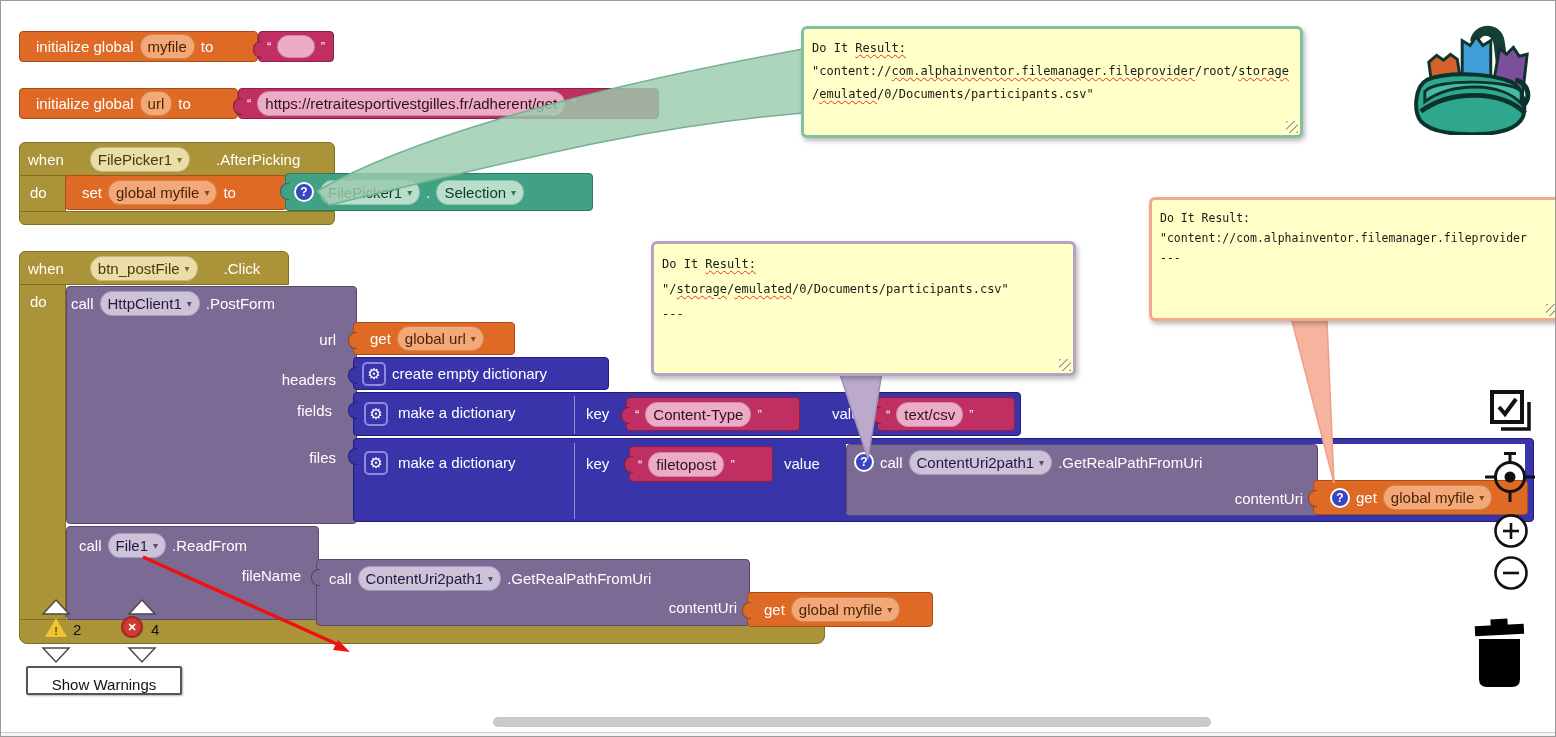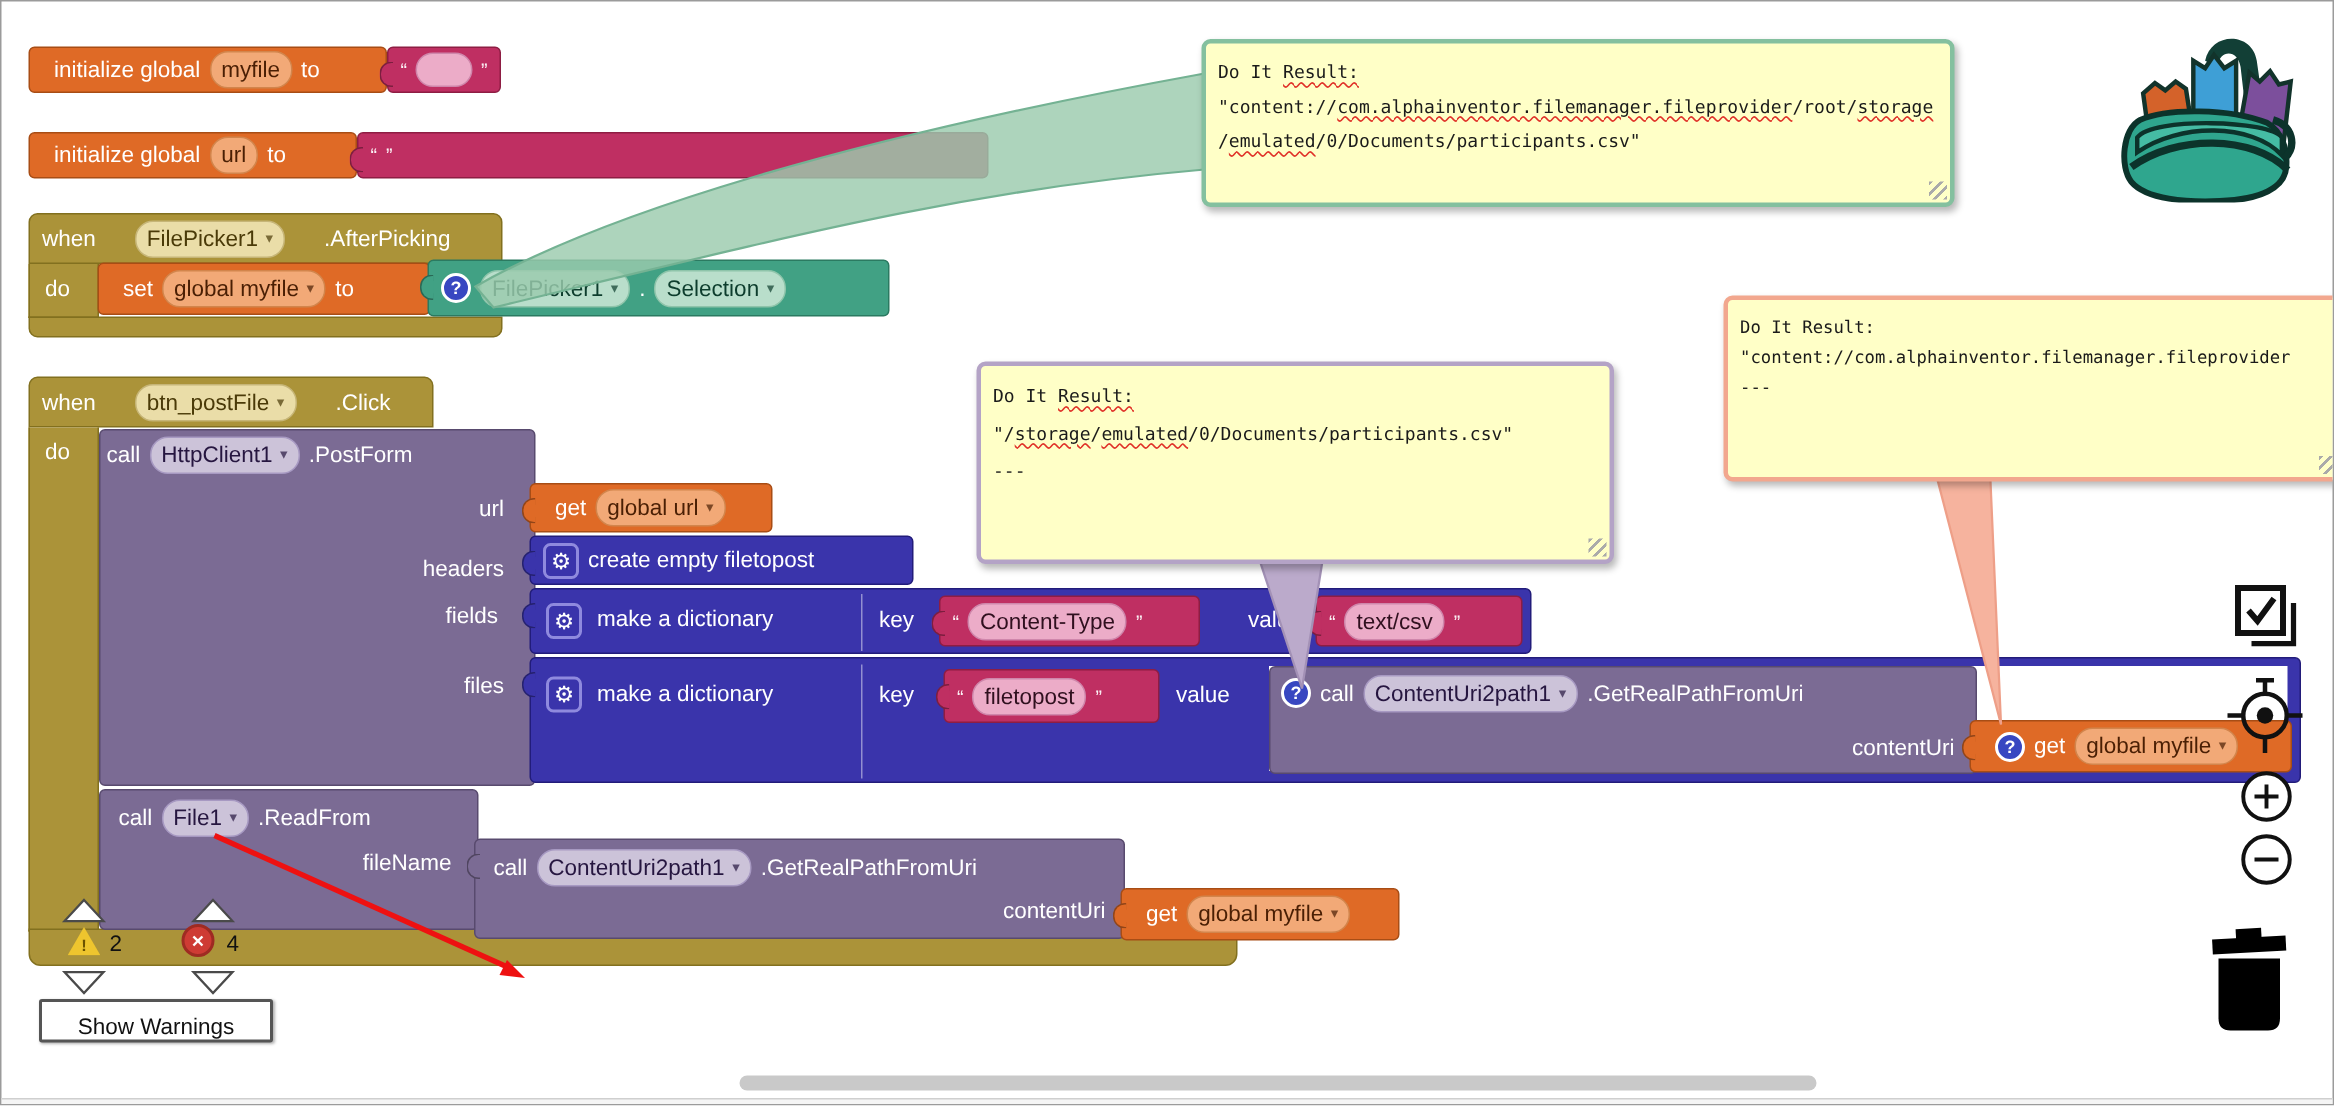--- a/index.html
+++ b/index.html
@@ -89,20 +89,23 @@
 
   <div class="abs blk c-orange" style="left:18px;top:87px;width:219px;height:31px;">
     <span>initialize global</span>
     <span class="f f-orange">
         <span>url</span>
       </span>
     <span>to</span>
   </div>
   <div class="abs blk c-crimson plug" style="left:237px;top:87px;width:421px;height:31px;">
     <span class="q">“</span>
+    <span class="f f-pink">
+        <span>https://retraitesportivestgilles.fr/adherent/get</span>
+      </span>
     <span class="q">”</span>
   </div>
 
   <div class="abs blk c-olive" style="left:18px;top:141px;width:316px;height:34px;border-radius:6px 6px 0 0;">
     <span>when</span>
     <span class="f f-olive">
         <span>FilePicker1</span>
         <span class="caret">▾</span>
       </span>
     <span>.AfterPicking</span>
@@ -162,21 +165,21 @@
   <div class="abs blk c-orange plug" style="left:352px;top:321px;width:162px;height:33px;">
     <span>get</span>
     <span class="f f-orange">
         <span>global url</span>
         <span class="caret">▾</span>
       </span>
   </div>
 
   <div class="abs blk c-blue plug" style="left:352px;top:356px;width:256px;height:33px;">
     <span class="gear">⚙</span>
-    <span>create empty filetopost</span>
+    <span>create empty dictionary</span>
   </div>
 
   <div class="abs c-blue plug" style="left:352px;top:391px;width:668px;height:44px;border-radius:4px;position:absolute;">
     <span class="gear" style="position:absolute;left:10px;top:9px;">⚙</span>
     <span style="position:absolute;left:44px;top:11px;color:#fff;font-size:15px;">make a dictionary</span>
     <span class="divv" style="left:220px;top:3px;height:38px;"></span>
     <span style="position:absolute;left:232px;top:12px;color:#fff;font-size:15px;">key</span>
     <span style="position:absolute;left:478px;top:12px;color:#fff;font-size:15px;">value</span>
   </div>
   <div class="abs blk c-crimson plug" style="left:625px;top:396px;width:174px;height:34px;">

